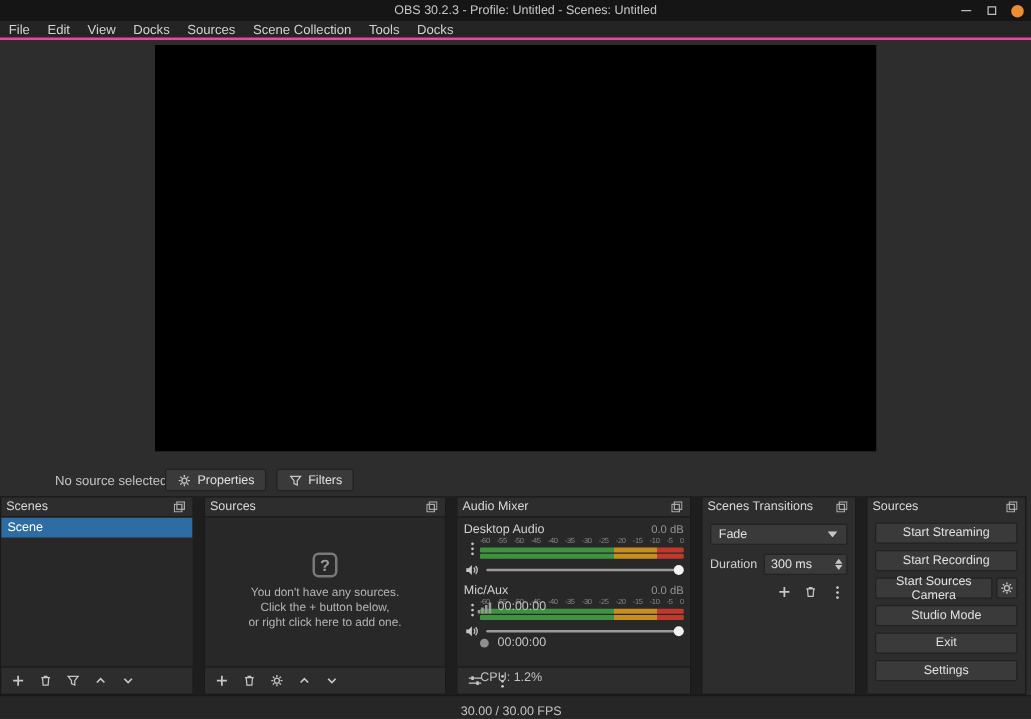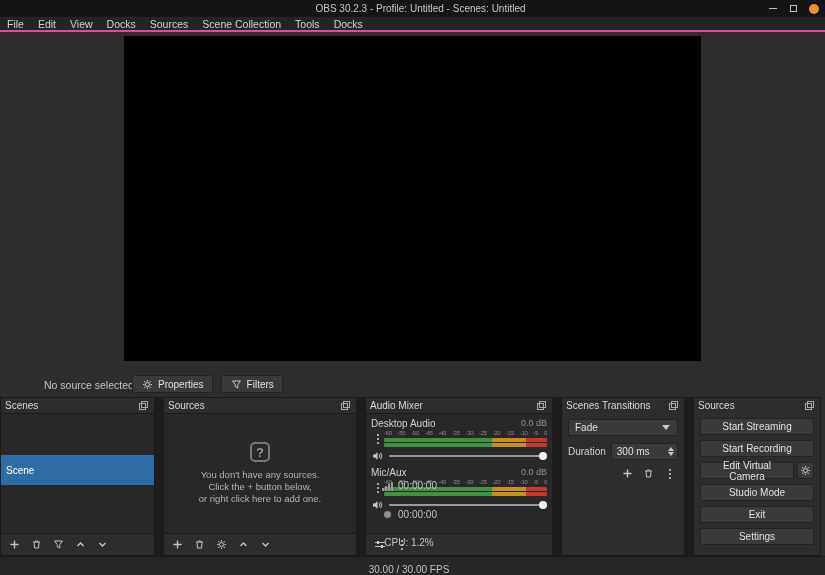--- a/index.html
+++ b/index.html
@@ -35,21 +35,21 @@
   .panel{background:#2d2d2d;border:1px solid #1a1a1a;display:flex;flex-direction:column;}
   .p-scenes{flex:0 0 155px;} .p-sources{flex:0 0 194px;} .p-mixer{flex:0 0 188px;}
   .p-trans{flex:0 0 124px;} .p-controls{flex:1;}
   .phead{height:15px;flex:0 0 15px;display:flex;align-items:center;justify-content:space-between;
     padding:0 4px;color:#d8d8d8;font-size:10px;}
   .pbody{flex:1;overflow:hidden;}
   .well{background:#282828;border-top:1px solid #1a1a1a;border-bottom:1px solid #1a1a1a;}
   .ptool{height:21px;flex:0 0 21px;display:flex;align-items:center;gap:9px;padding:0 7px;}
   .tbico{display:flex;align-items:center;justify-content:center;width:13px;height:13px;}
   
-  .scene-item{height:30px;display:flex;align-items:center;padding-left:5px;color:#fff;font-size:10px;margin-top:41px;}
+  .scene-item{height:16px;display:flex;align-items:center;padding-left:5px;color:#fff;font-size:10px;}
   .scene-item.sel{background:var(--selection,#2e6da4);}
   
   .empty{height:100%;display:flex;flex-direction:column;align-items:center;justify-content:center;text-align:center;}
   .qbox{width:20px;height:20px;border:2px solid #787878;border-radius:5px;color:#9a9a9a;
     font-size:13px;font-weight:bold;display:flex;align-items:center;justify-content:center;margin-bottom:7px;}
   .empty .line{color:#b5b5b5;font-size:9.5px;line-height:12px;}
   
   .chan{padding:3px 5px 2px 5px;}
   .chan-top{display:flex;justify-content:space-between;align-items:center;height:12px;}
   .chan-name{color:#d2d2d2;font-size:10px;}
@@ -424,21 +424,21 @@
           <svg width="9" height="9" viewBox="0 0 9 9">
               <rect x="2.5" y="0.5" width="6" height="6" fill="none" stroke="#a8a8a8"></rect>
               <rect x="0.5" y="2.5" width="6" height="6" fill="none" stroke="#a8a8a8"></rect>
             </svg>
         </span>
       </div>
       <div class="pbody cbody">
         <button class="btn cbtn">Start Streaming</button>
         <button class="btn cbtn">Start Recording</button>
         <div class="vcrow">
-          <button class="btn cbtn">Edit Virtual Camera</button>
+          <button class="btn cbtn">Start Sources Camera</button>
           <button class="btn cbtn gearbtn">
             <span class="tbico">
               <svg width="11" height="11" viewBox="0 0 11 11">
                   <circle cx="5.5" cy="5.5" r="2" stroke="#c6c6c6" fill="none"></circle>
                   <path d="M5.5 1v1.6M5.5 8.4V10M1 5.5h1.6M8.4 5.5H10M2.3 2.3l1.1 1.1M7.6 7.6l1.1 1.1M8.7 2.3L7.6 3.4M3.4 7.6L2.3 8.7" stroke="#c6c6c6" stroke-width="1.1"></path>
                 </svg>
             </span>
           </button>
         </div>
         <button class="btn cbtn">Studio Mode</button>

